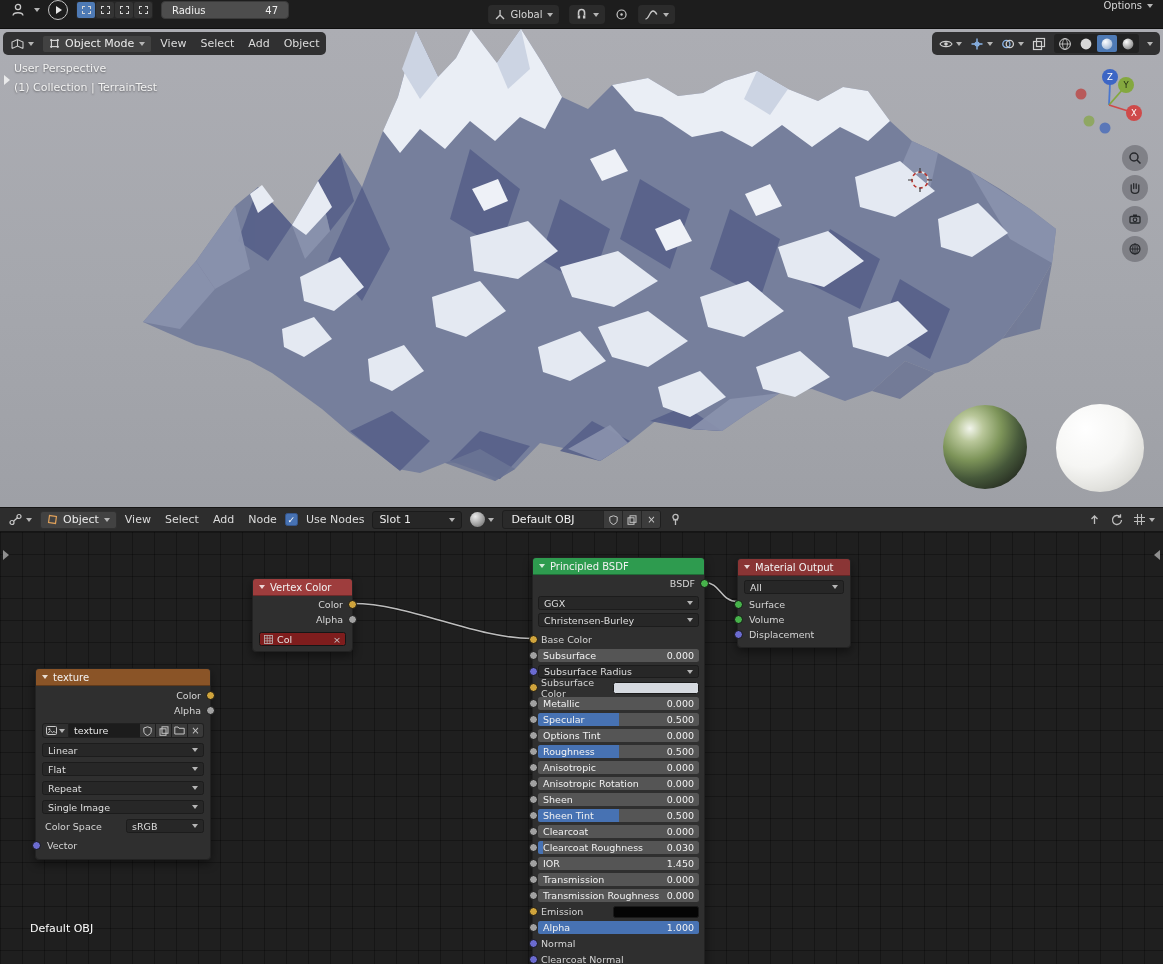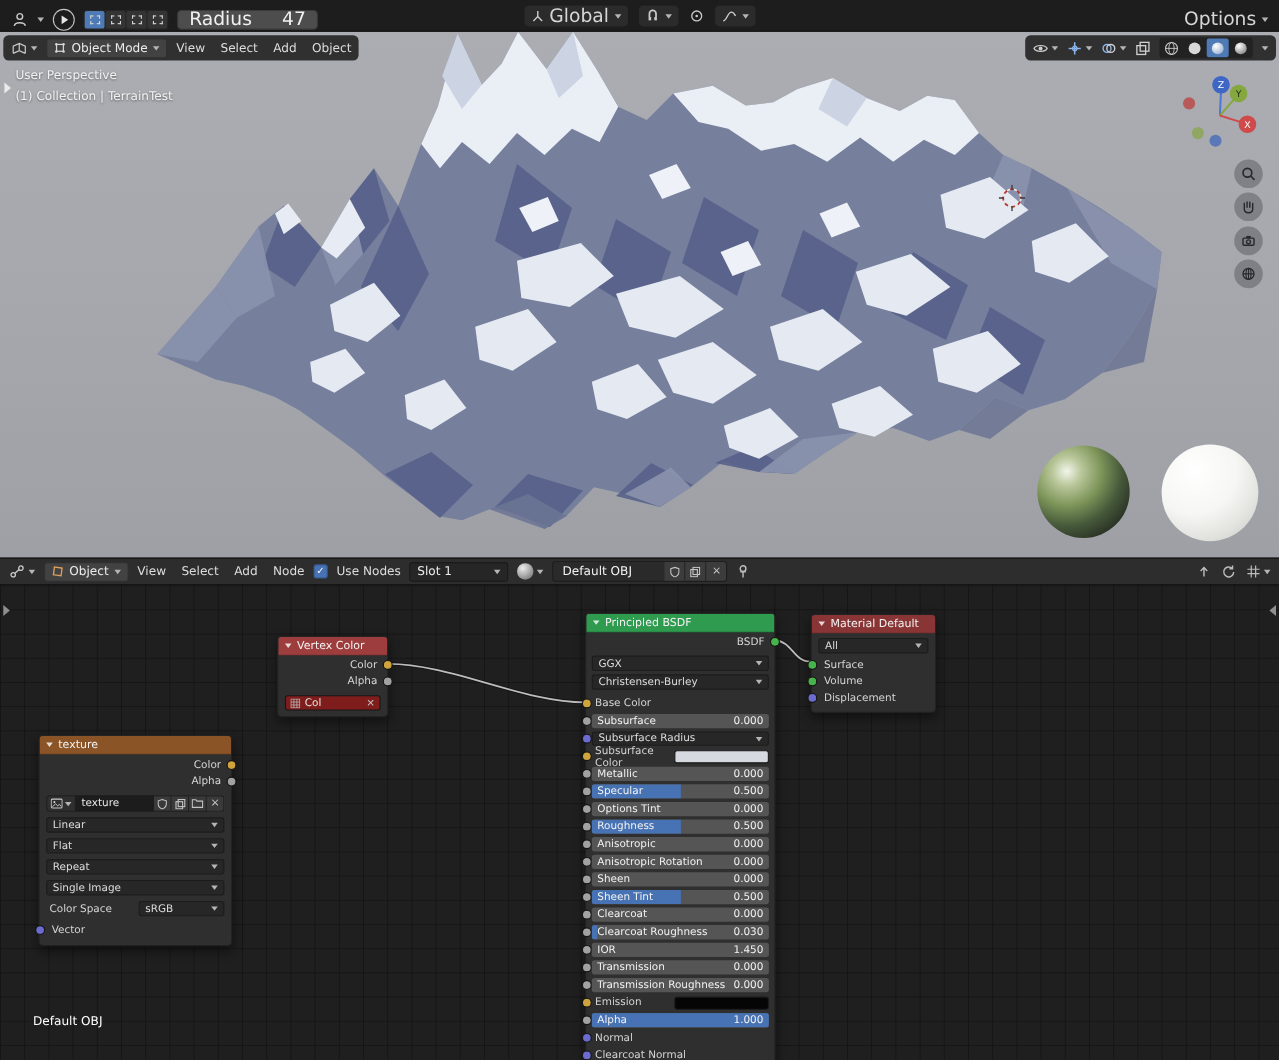--- a/index.html
+++ b/index.html
@@ -5,21 +5,21 @@
   *{margin:0;padding:0;box-sizing:border-box}
   html,body{width:1163px;height:964px;overflow:hidden}
   body{font-family:"DejaVu Sans",sans-serif;background:#1d1d1d;color:#d8d8d8}
   #app{position:relative;width:1163px;height:964px}
   .icon{display:inline-flex;align-items:center;justify-content:center}
   .chev{width:0;height:0;border-left:3px solid transparent;border-right:3px solid transparent;border-top:4px solid #b5b5b5;flex:0 0 auto}
   .grow{flex:1}
   .pair{display:inline-flex;align-items:center;gap:3px}
 
   
-  .topbar{position:absolute;top:0;left:0;width:1163px;height:29px;background:#1d1d1d;border-bottom:1px solid #0e0e0e;display:flex;align-items:flex-end;padding:0 10px;font-size:17px;color:#d6d6d6}
+  .topbar{position:absolute;top:0;left:0;width:1163px;height:29px;background:#1d1d1d;border-bottom:1px solid #0e0e0e;display:flex;align-items:flex-start;padding:0 10px;font-size:10px;color:#d6d6d6}
   .tb-left{display:flex;align-items:center;gap:8px}
   .toolbtn{width:20px;height:20px;border-radius:50%;border:1.5px solid #c4c4c4;display:flex;align-items:center;justify-content:center}
   .toolbtn .tri{width:0;height:0;border-top:4px solid transparent;border-bottom:4px solid transparent;border-left:6px solid #e6e6e6;margin-left:2px}
   .selmodes{display:flex;gap:1px;background:#252525;border-radius:3px;padding:1px}
   .selmode{width:18px;height:16px;border-radius:2px;background:#343434;display:flex;align-items:center;justify-content:center}
   .selmode.active{background:#4e7ab5}
   .selmode i{display:block;width:9px;height:8px;border:1px dashed #d6d6d6}
   .radius{display:flex;align-items:center;justify-content:space-between;width:128px;height:18px;background:#4d4d4d;border:1px solid #3a3a3a;border-radius:4px;padding:0 10px;color:#f0f0f0}
   .tb-center{position:absolute;left:50%;top:0;height:29px;transform:translateX(-50%);display:flex;align-items:center;gap:10px}
   .pill{display:flex;align-items:center;gap:5px;height:19px;padding:0 6px;background:#2b2b2b;border-radius:4px}
@@ -764,21 +764,21 @@
               <span class="sock left vector"></span>
               <span class="plabel">Clearcoat Normal</span>
             </div>
           </div>
       </div>
     </div>
 
     <div class="node" style="left:737px;top:26px;width:114px">
       <div class="node-header" style="background:#8a3535">
         <span class="collapse-tri"></span>
-        <span>Material Default</span>
+        <span>Material Output</span>
       </div>
       <div class="node-body" style="padding-bottom:4px">
         <div class="erow" style="margin:2px 6px 0">
           <div class="enum">
             <span class="etext">All</span>
             <span class="chev"></span>
           </div>
         </div>
         <div id="mo-inputs" style="margin-top:4px">
             <div class="nrow in">

